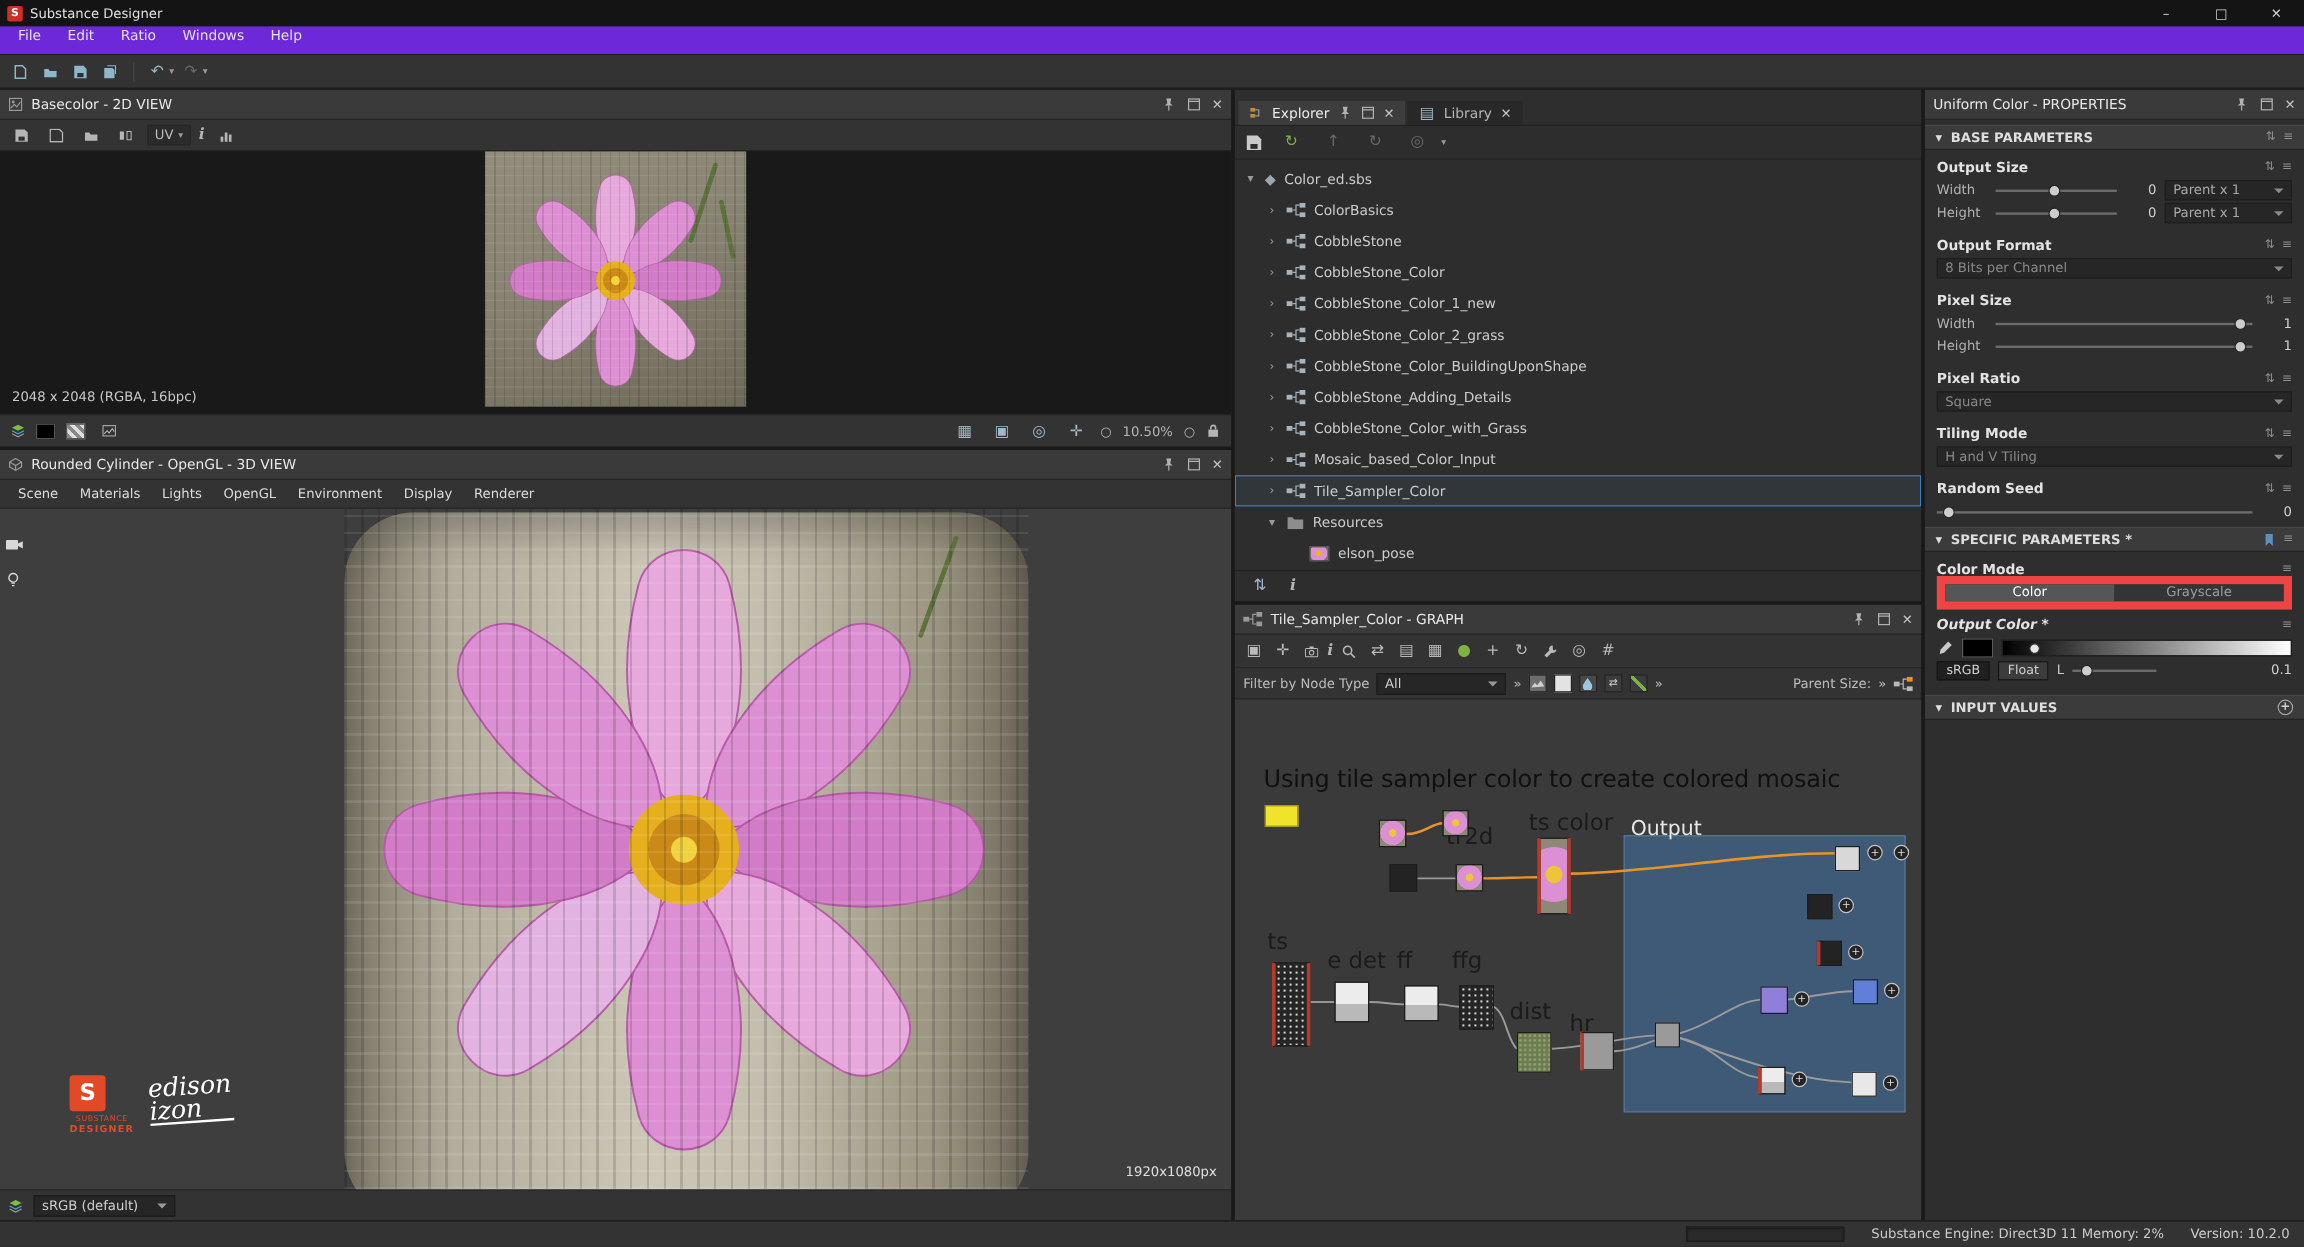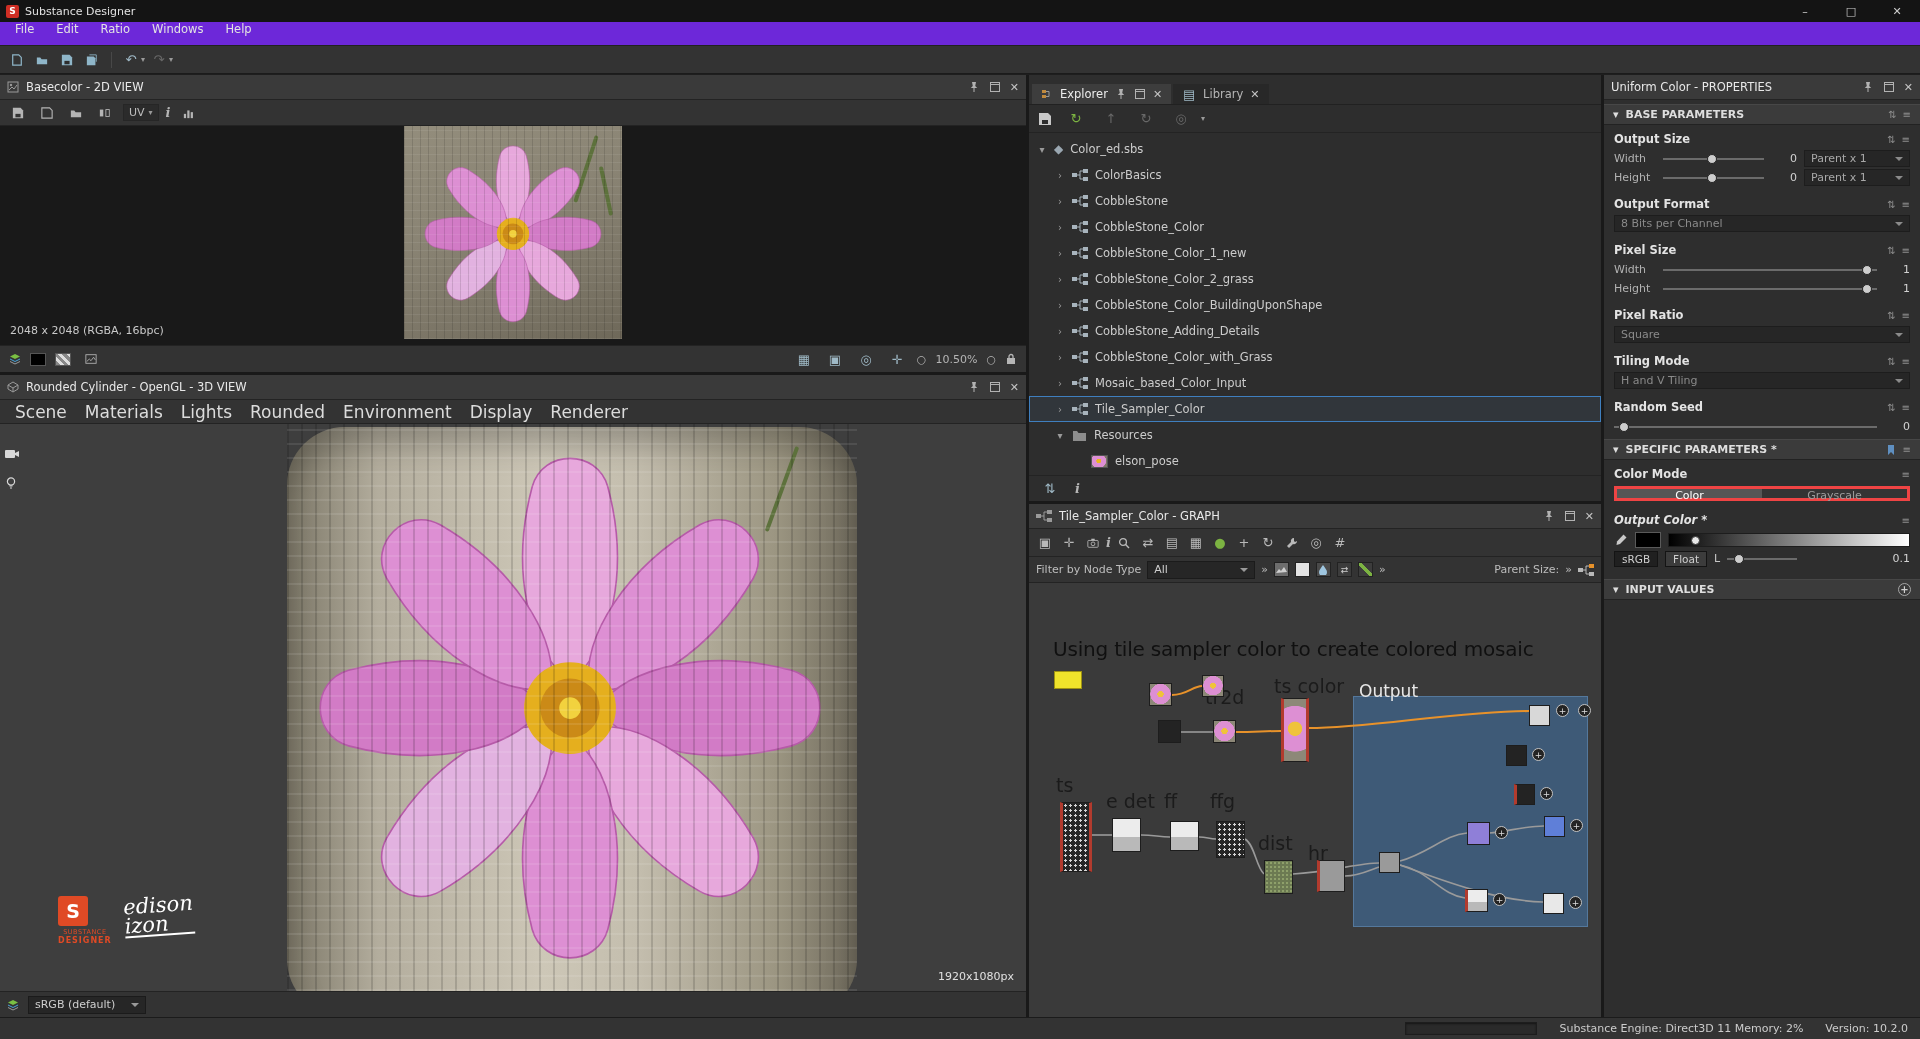--- a/index.html
+++ b/index.html
@@ -49,21 +49,21 @@
   .v2-info { position:absolute; left:10px; bottom:8px; color:#c9c9c9; }
   .v2-bottom { height:27px; background:#333; border-top:1px solid #232323; display:flex; align-items:center; gap:9px; padding:0 9px; flex:none; }
   .swatch { width:16px; height:13px; border:1px solid #555; }
   .sw-black { background:#000; }
   .sw-checker { background:#bbb; background-image:repeating-linear-gradient(45deg,#888 0 3px,#ddd 3px 6px); }
   .right-group { margin-left:auto; display:flex; align-items:center; gap:9px; color:#b5b5b5; }
 
   
   .v3 { flex:1; }
   .v3-menubar { height:24px; background:#333; border-bottom:1px solid #232323; display:flex; align-items:center; padding-left:6px; flex:none; }
-  .v3-menu-item { padding:0 9px; color:#dcdcdc; font-size:17px; }
+  .v3-menu-item { padding:0 9px; color:#dcdcdc; font-size:11px; }
   .v3-canvas { flex:1; position:relative; background:#3e3e3e; overflow:hidden; }
   .cylinder { position:absolute; left:287px; top:3px; width:570px; height:104%; border-radius:58px;
     background:linear-gradient(90deg,#7c7767 0%,#b3ad9d 16%,#cdc7b7 45%,#c3bdad 62%,#9b9581 86%,#6f6a5c 100%);
     box-shadow:inset 0 18px 30px rgba(0,0,0,.25); }
   .big-flower { position:absolute; left:294px; top:6px; width:552px; height:540px; }
   .v3-tools { position:absolute; left:2px; top:22px; display:flex; flex-direction:column; gap:16px; padding:2px; }
   .v3-res { position:absolute; right:12px; bottom:8px; color:#e0e0e0; }
   .watermark { position:absolute; left:58px; bottom:46px; display:flex; gap:12px; align-items:flex-start; }
   .s-logo { width:30px; height:30px; background:#e04a25; color:#fff; display:grid; place-items:center; font-weight:bold; font-size:19px; border-radius:3px; }
   .brand { color:#e04a25; font-size:6.5px; letter-spacing:.5px; margin-top:2px; text-align:center; }
@@ -125,21 +125,21 @@
   .grp-icons { margin-left:auto; display:flex; gap:6px; color:#8f8f8f; font-weight:normal; font-size:10px; }
   .param-row { display:flex; align-items:center; gap:7px; height:19px; }
   .p-label { width:42px; color:#b2b2b2; }
   .slider { flex:1; position:relative; height:12px; }
   .slider .track { position:absolute; left:0; right:0; top:5px; height:2px; background:#6b6b6b; }
   .slider .knob { position:absolute; top:1px; width:10px; height:10px; border-radius:50%; background:#cdcdcd; border:1px solid #242424; }
   .p-value { width:26px; text-align:right; color:#d2d2d2; }
   .p-drop { width:106px; height:17px; background:#262626; border:1px solid #1d1d1d; color:#a8a8a8; display:flex; align-items:center; padding:0 6px; }
   .p-drop::after { content:''; border:4px solid transparent; border-top-color:#8a8a8a; margin-left:auto; transform:translateY(2px); }
   .p-drop.full { flex:1; color:#8a8a8a; }
-  .seg { display:flex; flex:1; height:15px; border:3px solid #ef4444; }
+  .seg { display:flex; flex:1; height:28px; border:7px solid #ef4444; }
   .seg-btn { flex:1; display:grid; place-items:center; background:#343434; color:#9d9d9d; }
   .seg-btn.active { background:#565656; color:#ffffff; }
   .color-swatch { width:26px; height:16px; background:#000; border:1px solid #5a5a5a; }
   .grad-bar { flex:1; height:14px; border:1px solid #1d1d1d; background:linear-gradient(to right,#000,#fff); position:relative; }
   .grad-knob { position:absolute; top:2px; width:9px; height:9px; border-radius:50%; background:#e8e8e8; border:1px solid #333; }
   .mini-btn { height:16px; padding:0 7px; display:grid; place-items:center; background:#202020; border:1px solid #141414; color:#cfcfcf; font-size:10.5px; }
   .mini-btn.alt { background:#3c3c3c; }
   .plus-circle { width:13px; height:13px; border-radius:50%; border:1px solid #a5a5a5; color:#cfcfcf; display:grid; place-items:center; font-size:10px; line-height:0; }
   .iv-bar { margin-top:8px; }
 
@@ -338,21 +338,21 @@
               <rect x="1.5" y="1.5" width="9" height="9" fill="none" stroke="#b2b2b2"></rect>
               <line x1="1.5" y1="3.5" x2="10.5" y2="3.5" stroke="#b2b2b2"></line>
             </svg>
           <span class="x-glyph">✕</span>
         </span>
       </div>
       <div class="v3-menubar">
         <span class="v3-menu-item">Scene</span>
         <span class="v3-menu-item">Materials</span>
         <span class="v3-menu-item">Lights</span>
-        <span class="v3-menu-item">Rounded</span>
+        <span class="v3-menu-item">OpenGL</span>
         <span class="v3-menu-item">Environment</span>
         <span class="v3-menu-item">Display</span>
         <span class="v3-menu-item">Renderer</span>
       </div>
       <div class="v3-canvas">
         <div class="cylinder"></div>
         <div class="grass" style="left:780px;top:20px;height:90px;transform:rotate(20deg)"></div>
         <svg class="big-flower" viewBox="0 0 200 200">
             <use href="#flower-def"></use>
           </svg>

